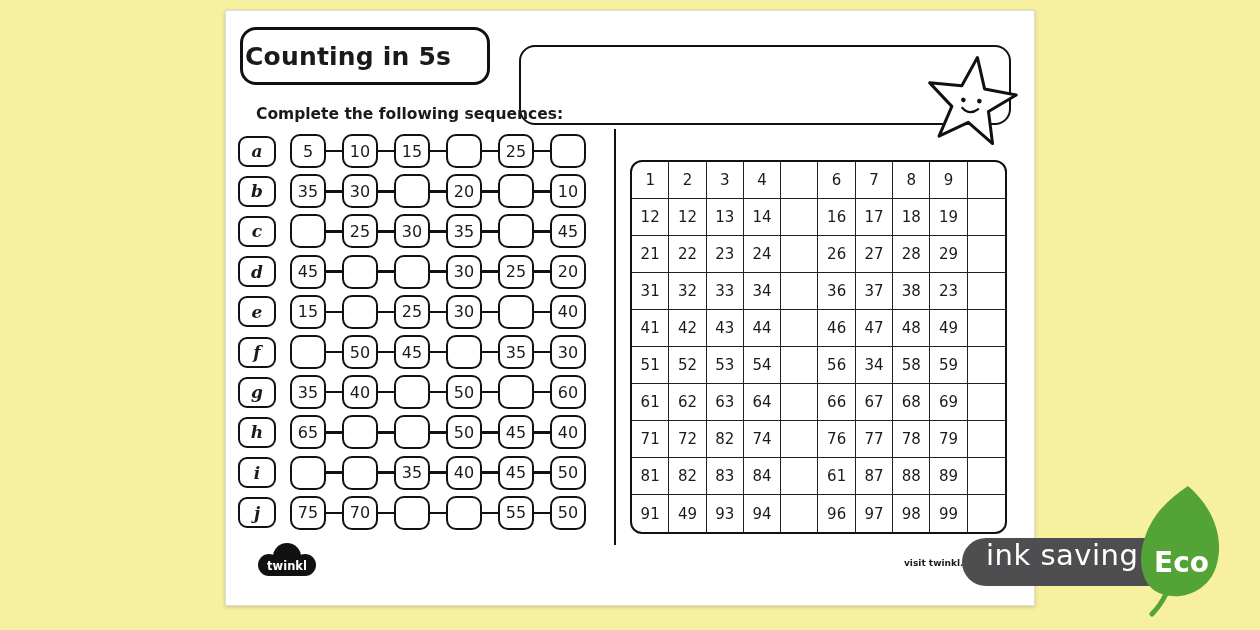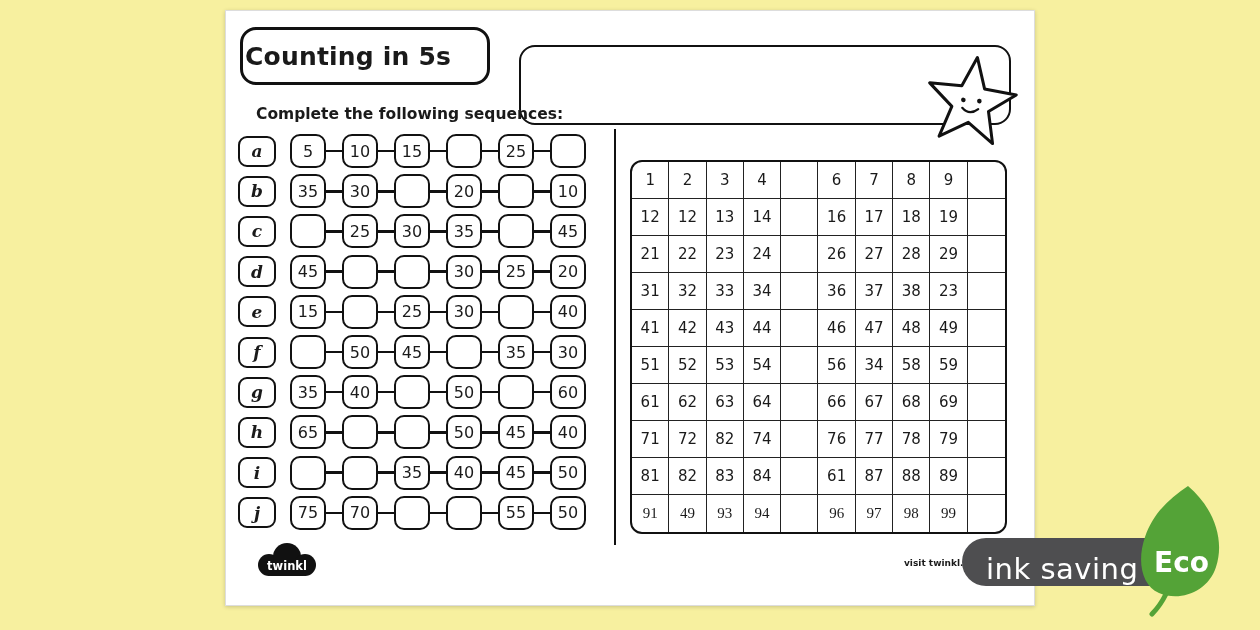--- a/index.html
+++ b/index.html
@@ -57,27 +57,27 @@
   .number-grid {
     position:absolute; left:404px; top:149px; width:377px; height:374px;
     border:2.5px solid #111; border-radius:12px; overflow:hidden;
     display:grid; grid-template-columns:repeat(10,1fr); grid-template-rows:repeat(10,1fr);
   }
   .gcell {
     border-right:1.5px solid #222; border-bottom:1.5px solid #222;
     display:flex; align-items:center; justify-content:center; font-size:15px;
   }
   .gcell:nth-child(10n) { border-right:none; }
-  .gcell:nth-child(n+91) { border-bottom:none;font-family:Liberation Serif, serif; }
+  .gcell:nth-child(n+91) { border-bottom:none; }
   .logo { position:absolute; left:28px; top:532px; width:66px; height:36px; }
   .visit { position:absolute; left:678px; top:547px; font-size:9px; font-weight:bold; }
   .ink-banner {
     position:absolute; left:962px; top:538px; width:192px; height:48px;
     background:#4e4e50; border-radius:26px 0 0 26px; z-index:5;
-    display:flex; align-items:flex-end; padding-left:24px;
+    display:flex; align-items:flex-start; padding-left:24px;
   }
   .ink-banner span { color:#fff; font-size:29px; letter-spacing:0.5px; }
   .eco-leaf { position:absolute; left:1128px; top:482px; width:100px; height:135px; z-index:6; }
 </style>
 </head>
 <body>
 
 <div class="sheet">
 
   <div class="title-box">

